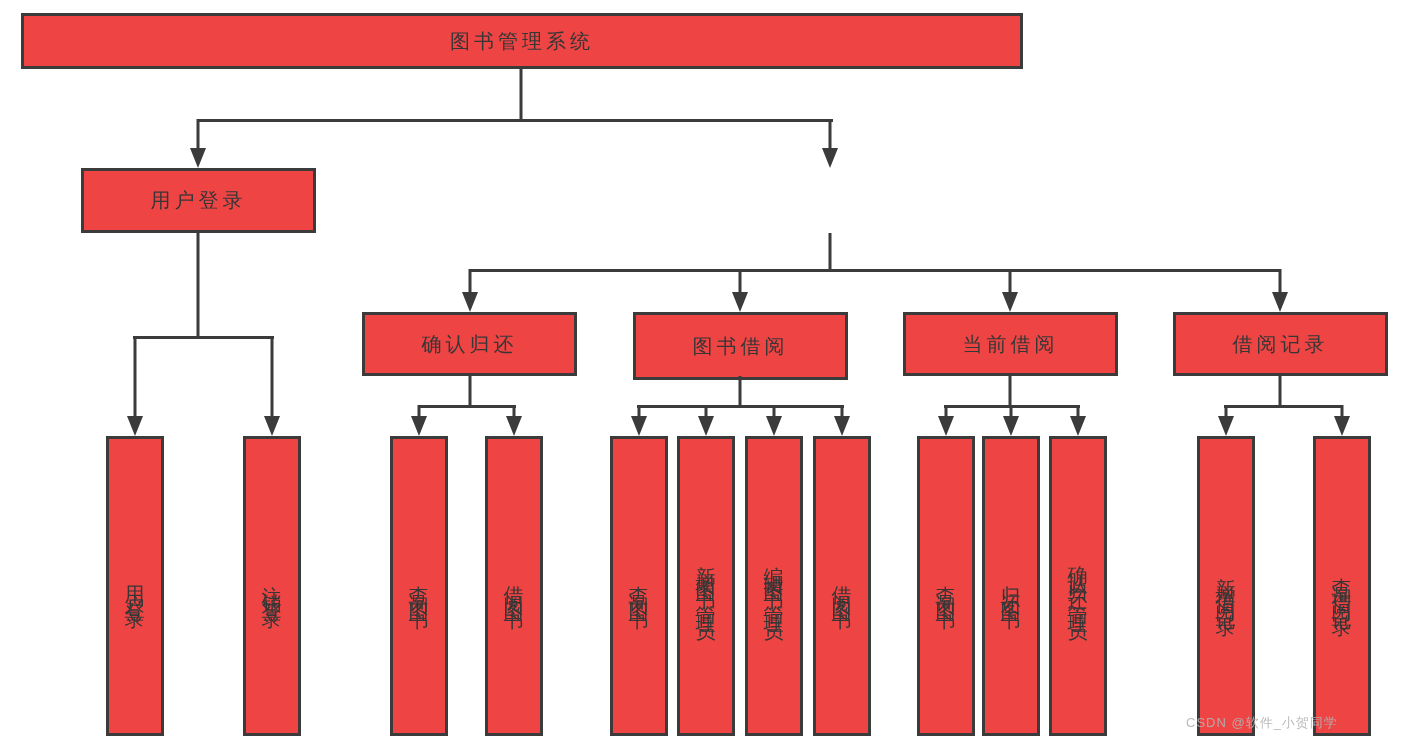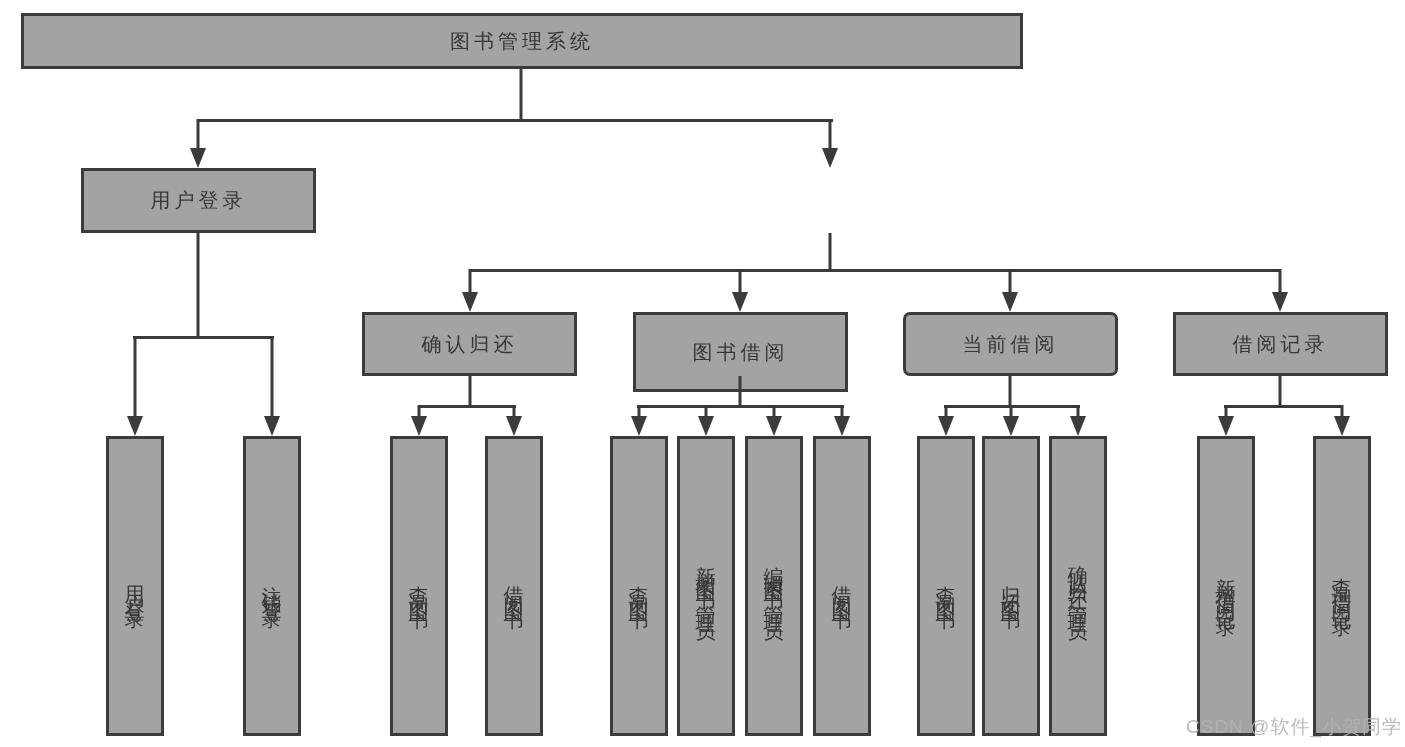--- a/index.html
+++ b/index.html
@@ -9,21 +9,21 @@
     --wm:#b3b3b3;
   }
   html,body{margin:0;padding:0;background:var(--bg);}
   .canvas{
     position:relative;width:1405px;height:747px;background:var(--bg);
     overflow:hidden;font-family:"Liberation Sans","DejaVu Sans",sans-serif;
   }
   
   .box{
     position:absolute;box-sizing:border-box;border:3px solid var(--line);
-    background:#a3a3a3;display:flex;align-items:center;justify-content:center;
+    background:#ef4444;display:flex;align-items:center;justify-content:center;
     color:var(--text);font-size:20px;letter-spacing:4px;white-space:nowrap;
   }
   .vbox{
     writing-mode:vertical-rl;text-orientation:mixed;
     letter-spacing:8px;white-space:normal;line-height:1;
     padding:10px 0;justify-content:center;
   }
   
   .vl{position:absolute;width:3px;background:var(--line);transform:translateX(-1.5px);}
   .hl{position:absolute;height:3px;background:var(--line);}
@@ -33,21 +33,21 @@
     content:'';position:absolute;left:50%;transform:translateX(-50%);
     top:0;bottom:14px;width:3px;background:var(--line);
   }
   .arr::after{
     content:'';position:absolute;left:0;bottom:0;width:0;height:0;
     border-left:8px solid transparent;border-right:8px solid transparent;
     border-top:20px solid var(--line);
   }
   .watermark{
     position:absolute;left:1186px;top:714px;z-index:5;
-    color:var(--wm);font-size:19px;letter-spacing:1px;opacity:.9;white-space:nowrap;
+    color:var(--wm);font-size:13px;letter-spacing:1px;opacity:.9;white-space:nowrap;
   }
 </style>
 </head>
 <body>
 
 <div class="canvas">
 
   <div class="box" style="left:21px;top:13px;width:1002px;height:56px;">
     <span>图书管理系统</span>
   </div>
@@ -69,24 +69,24 @@
   <div class="vl" style="left:830px;top:233px;height:38px;"></div>
   <div class="hl" style="left:470px;top:269px;width:811px;"></div>
   <div class="arr" style="left:470px;top:269px;height:43px;"></div>
   <div class="arr" style="left:740px;top:269px;height:43px;"></div>
   <div class="arr" style="left:1010px;top:269px;height:43px;"></div>
   <div class="arr" style="left:1280px;top:269px;height:43px;"></div>
 
   <div class="box" style="left:362px;top:312px;width:215px;height:64px;">
     <span>确认归还</span>
   </div>
-  <div class="box" style="left:633px;top:312px;width:215px;height:80px;">
+  <div class="box" style="left:633px;top:312px;width:215px;height:68px;">
     <span>图书借阅</span>
   </div>
-  <div class="box" style="left:903px;top:312px;width:215px;height:64px;border-radius:7px;">
+  <div class="box" style="left:903px;top:312px;width:215px;height:64px;">
     <span>当前借阅</span>
   </div>
   <div class="box" style="left:1173px;top:312px;width:215px;height:64px;">
     <span>借阅记录</span>
   </div>
 
   <div class="vl" style="left:470px;top:376px;height:31px;"></div>
   <div class="hl" style="left:418px;top:405px;width:98px;"></div>
   <div class="arr" style="left:419px;top:405px;height:31px;"></div>
   <div class="arr" style="left:514px;top:405px;height:31px;"></div>

